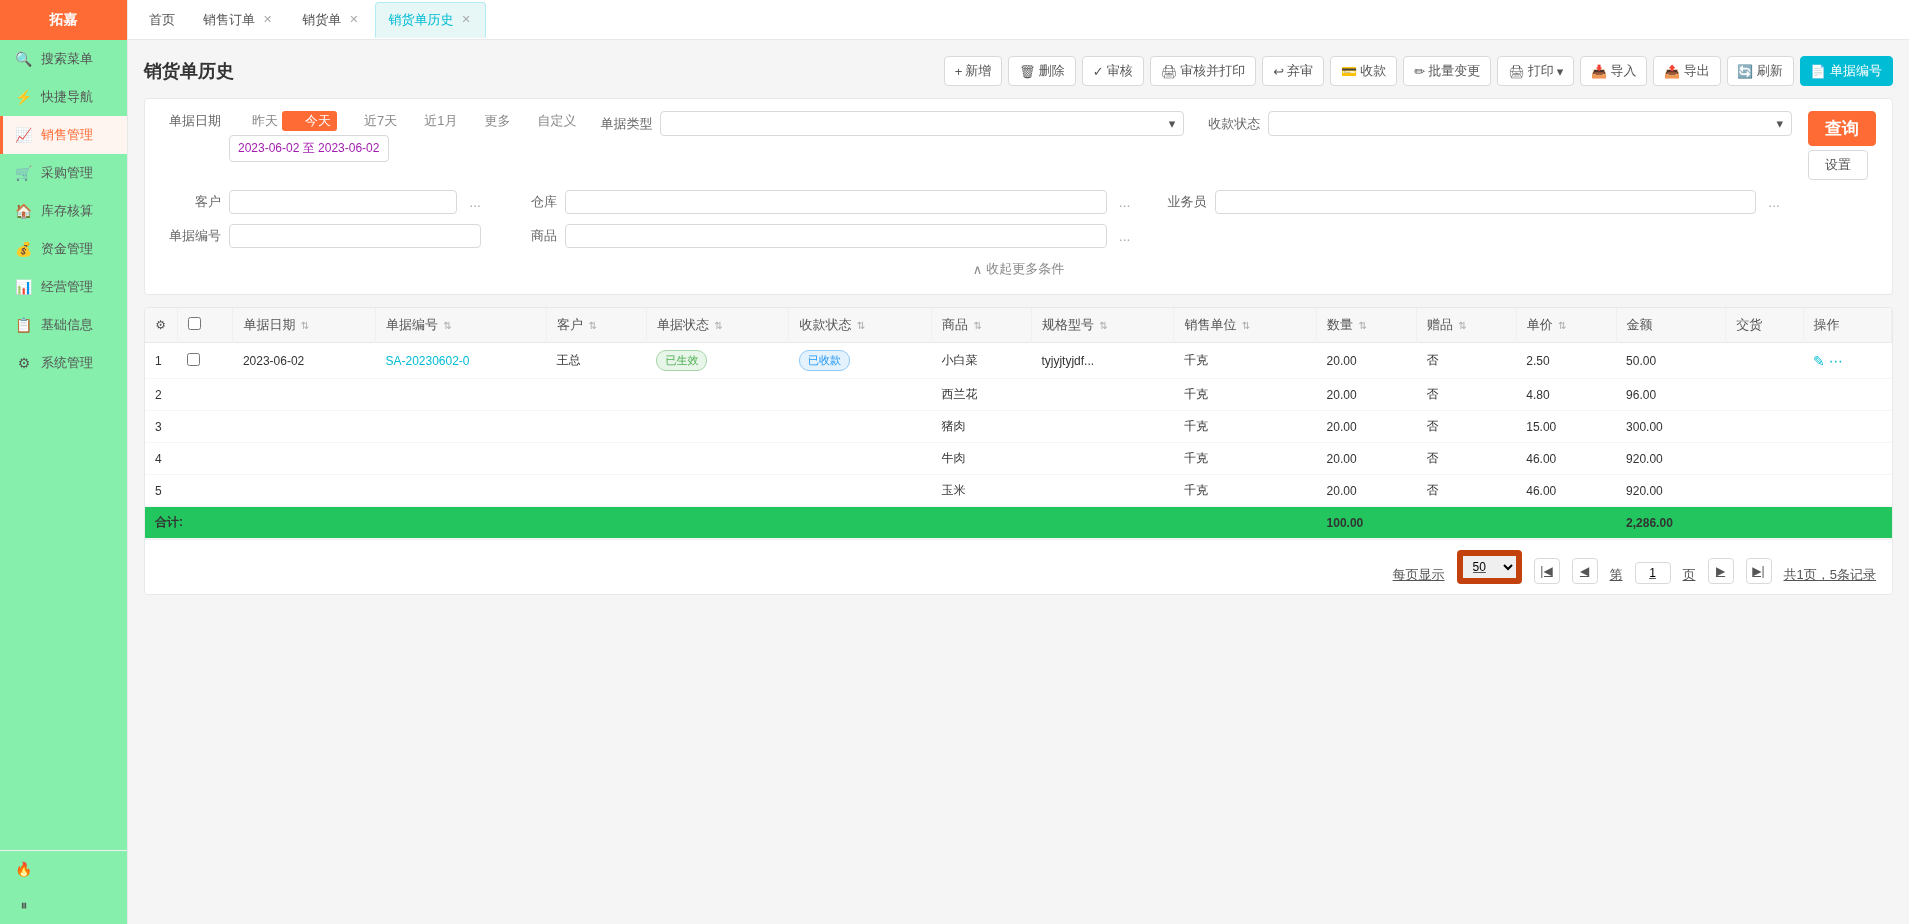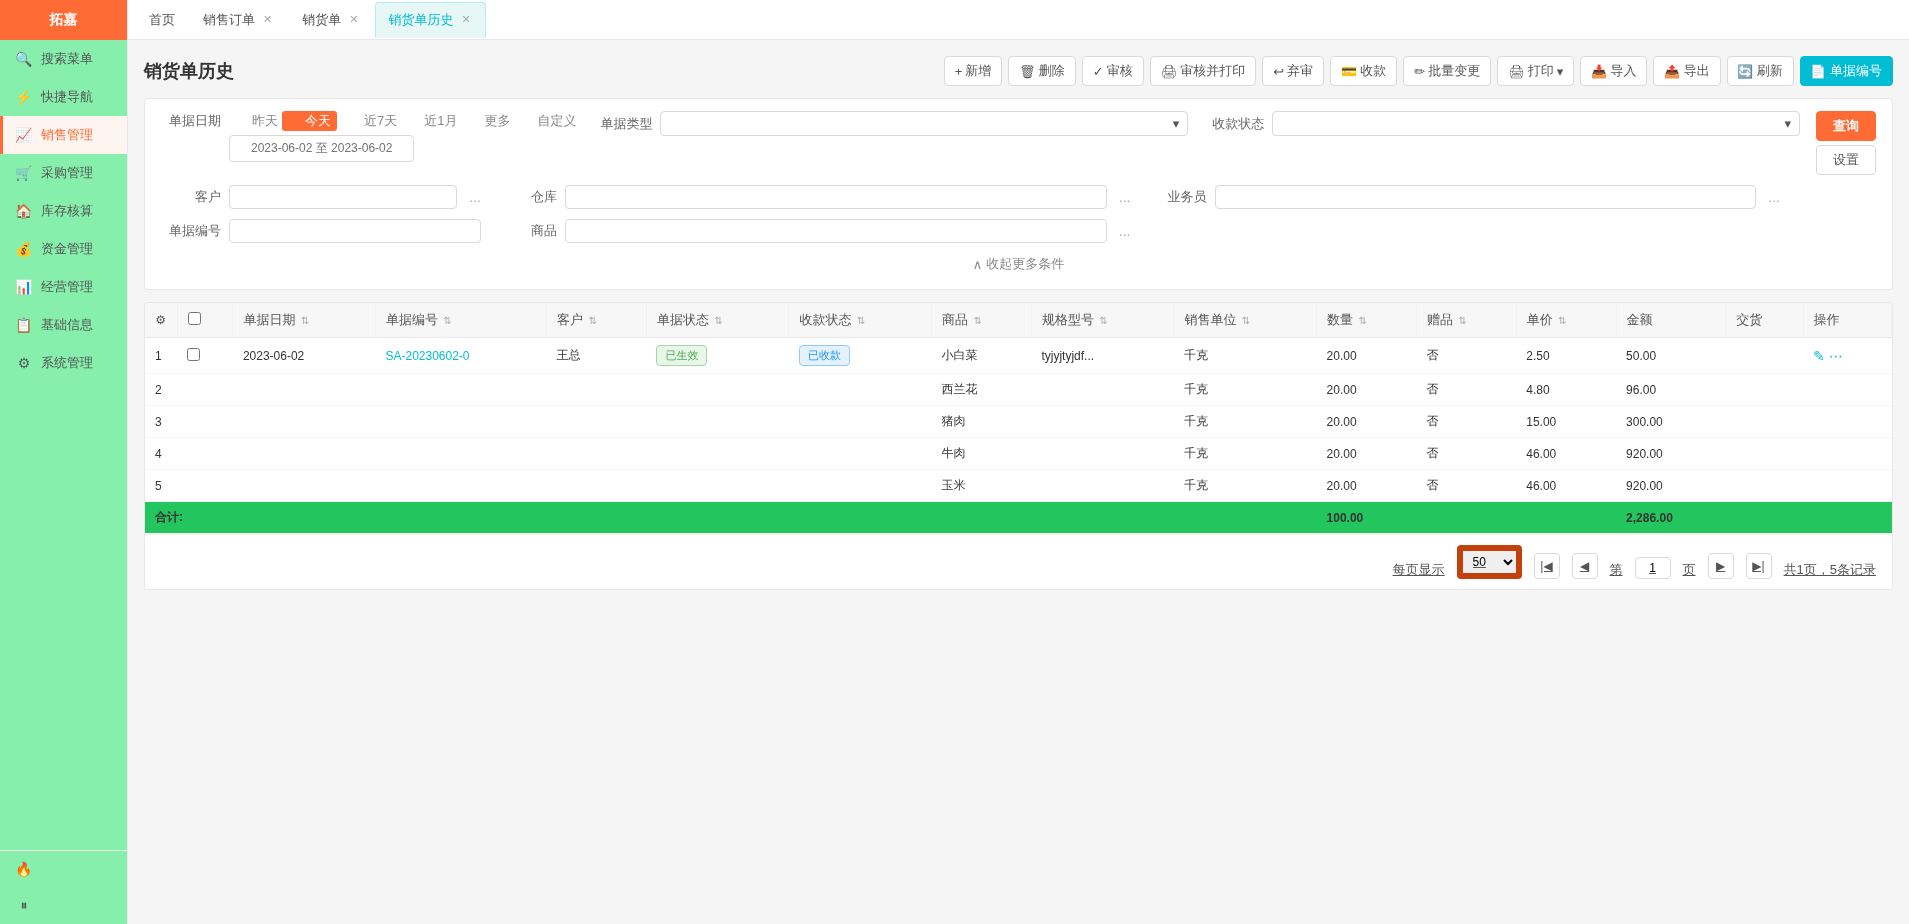--- a/index.html
+++ b/index.html
@@ -149,22 +149,22 @@
     .date-shortcuts span { cursor: pointer; padding-left: 23px; }
     .date-btn-active {
       background: #ff6b35;
       color: #fff;
       border-radius: 3px;
       padding: 1px 6px;
     }
     .date-input {
       border: 1px solid #d9d9d9;
       border-radius: 4px;
-      padding: 4px 21px;
-      color: #737373;
+      padding: 4px 8px;
+      color: #a21caf;
       font-size: 12px;
       min-width: 160px;
     }
     .select-field {
       border: 1px solid #d9d9d9;
       border-radius: 4px;
       padding: 4px 8px;
       color: #555;
       font-size: 12px;
       min-width: 200px;
@@ -228,21 +228,21 @@
     td {
       padding: 7px 10px;
       border-bottom: 1px solid #f5f5f5;
       color: #333;
       font-size: 12px;
       white-space: nowrap;
     }
     .badge {
       display: inline-block;
       padding: 2px 8px;
-      border-radius: 4px;
+      border-radius: 10px;
       font-size: 11px;
     }
     .badge-green { background: #e8f5e9; color: #4caf50; border: 1px solid #a5d6a7; }
     .badge-blue { background: #e3f2fd; color: #2196f3; border: 1px solid #90caf9; }
     .action-btn {
       color: #00bcd4;
       cursor: pointer;
       font-size: 14px;
       margin-right: 4px;
     }
@@ -297,21 +297,21 @@
       text-align: center;
       font-size: 12px;
     }
     .query-btn {
       background: #ff6b35;
       color: #fff;
       border: 1px solid #ff6b35;
       border-radius: 4px;
       padding: 5px 16px;
       cursor: pointer;
-      font-size: 13px;
+      font-size: 17px;
       font-weight: bold;
     }
     .setting-btn {
       background: #fff;
       color: #555;
       border: 1px solid #d9d9d9;
       border-radius: 4px;
       padding: 5px 16px;
       cursor: pointer;
       font-size: 13px;

